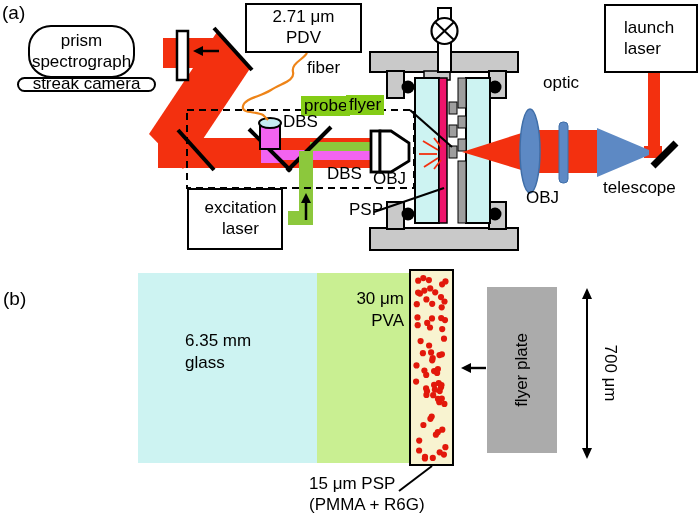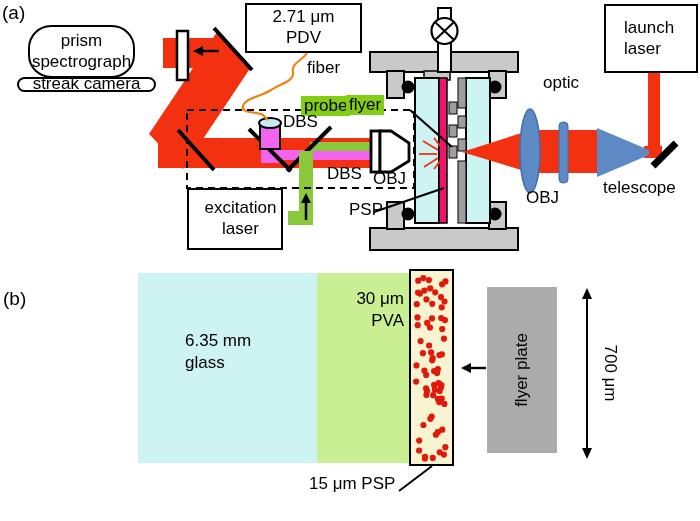--- a/index.html
+++ b/index.html
@@ -228,15 +228,16 @@
   <div>glass</div>
 </div>
 <div class="lbl two" style="left:320px;top:288px;width:84px;text-align:right;line-height:1.3;">
   <div>30 μm</div>
   <div>PVA</div>
 </div>
 <div class="lbl rot" style="left:452px;top:358px;width:140px;height:24px;transform:rotate(-90deg);">flyer plate</div>
 <div class="lbl rot" style="left:540px;top:361px;width:140px;height:24px;transform:rotate(90deg);">700 μm</div>
 <div class="lbl two" style="left:277px;top:473px;line-height:1.25;margin-left:32px;">
   <div>15 μm PSP</div>
+  <div>(PMMA + R6G)</div>
 </div>
 
 </div>
 
 </body></html>

